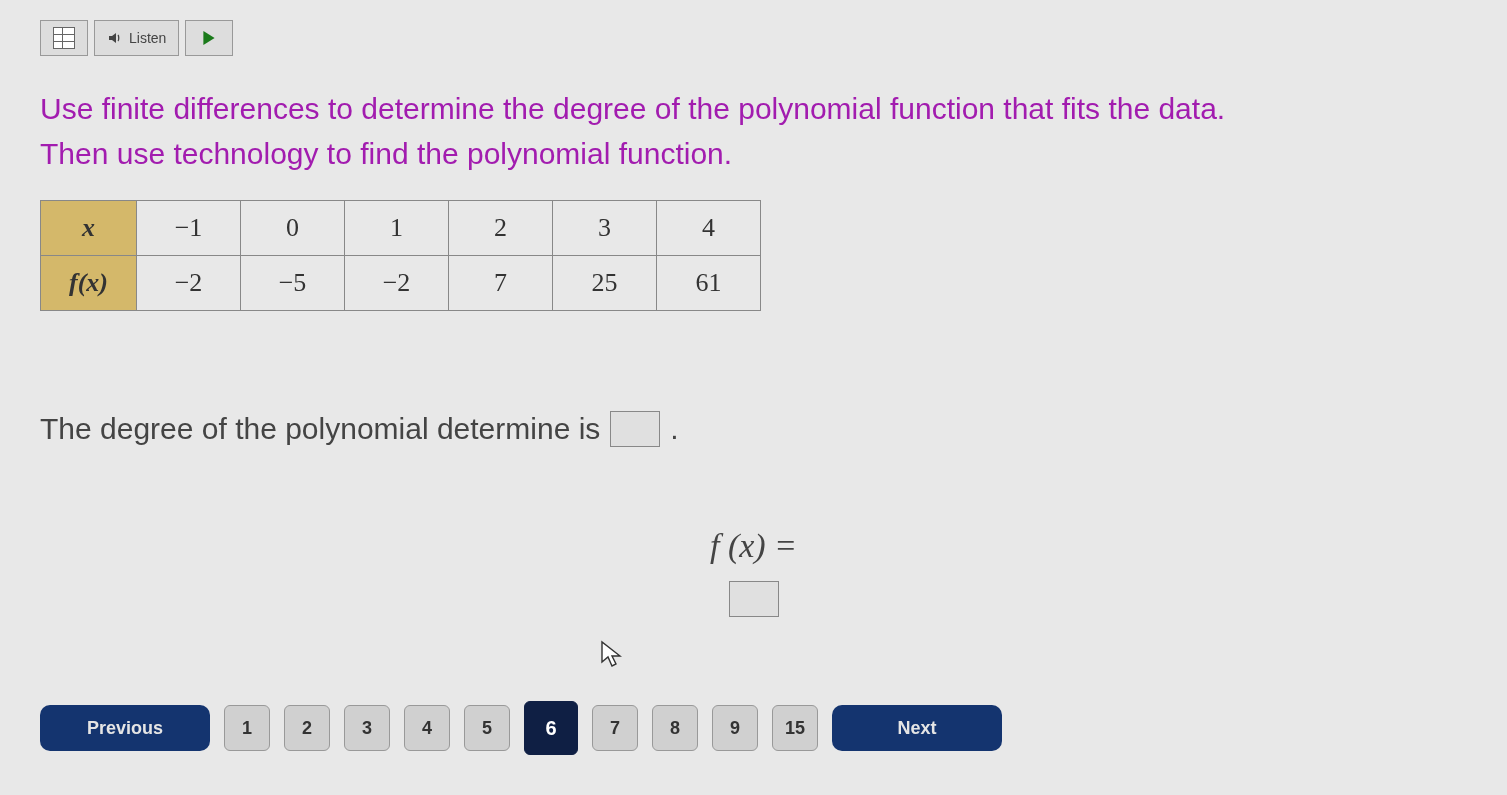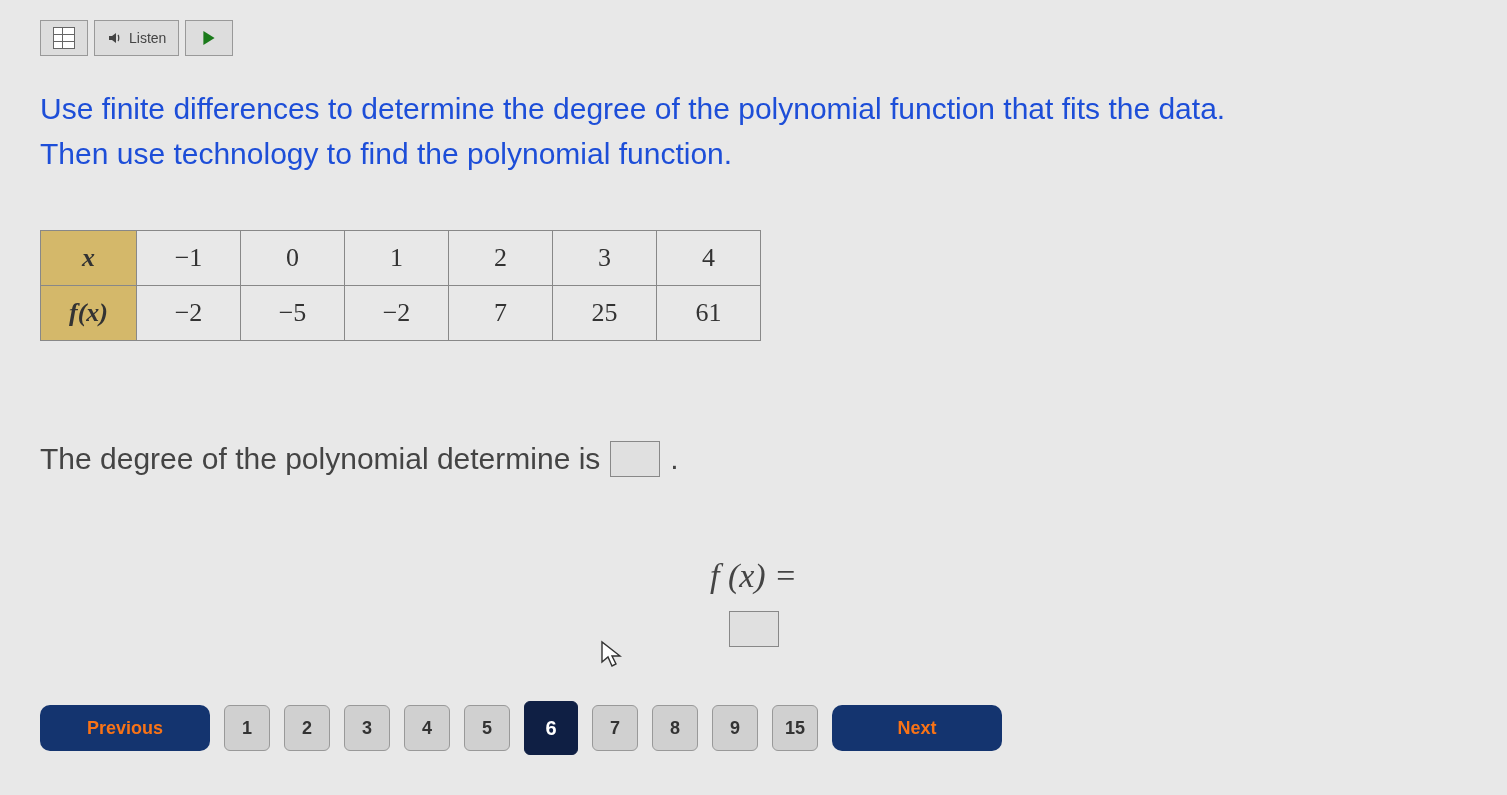--- a/index.html
+++ b/index.html
@@ -40,23 +40,23 @@
     border: 1px solid #666;
     background:
       linear-gradient(#666,#666) 0 33%/100% 1px no-repeat,
       linear-gradient(#666,#666) 0 66%/100% 1px no-repeat,
       linear-gradient(#666,#666) 40% 0/1px 100% no-repeat,
       #fff;
   }
   .speaker-icon svg, .play-icon svg { display: block; }
   .prompt {
     font-size: 30px;
-    color: #1d4ed8;
+    color: #a21caf;
     line-height: 1.5;
-    margin-bottom: 54px;
+    margin-bottom: 24px;
     max-width: 1200px;
   }
   table.data {
     border-collapse: collapse;
     margin-bottom: 100px;
   }
   table.data td, table.data th {
     border: 1px solid #888;
     text-align: center;
     font-size: 26px;
@@ -100,21 +100,21 @@
   .nav-bar {
     position: absolute;
     left: 40px;
     bottom: 40px;
     display: flex;
     align-items: center;
     gap: 14px;
   }
   .nav-main {
     background: #14346f;
-    color: #f97316;
+    color: #e5e5e5;
     border: none;
     border-radius: 10px;
     padding: 0 26px;
     height: 46px;
     font-size: 18px;
     font-weight: bold;
     cursor: pointer;
     min-width: 170px;
   }
   .nav-page {

